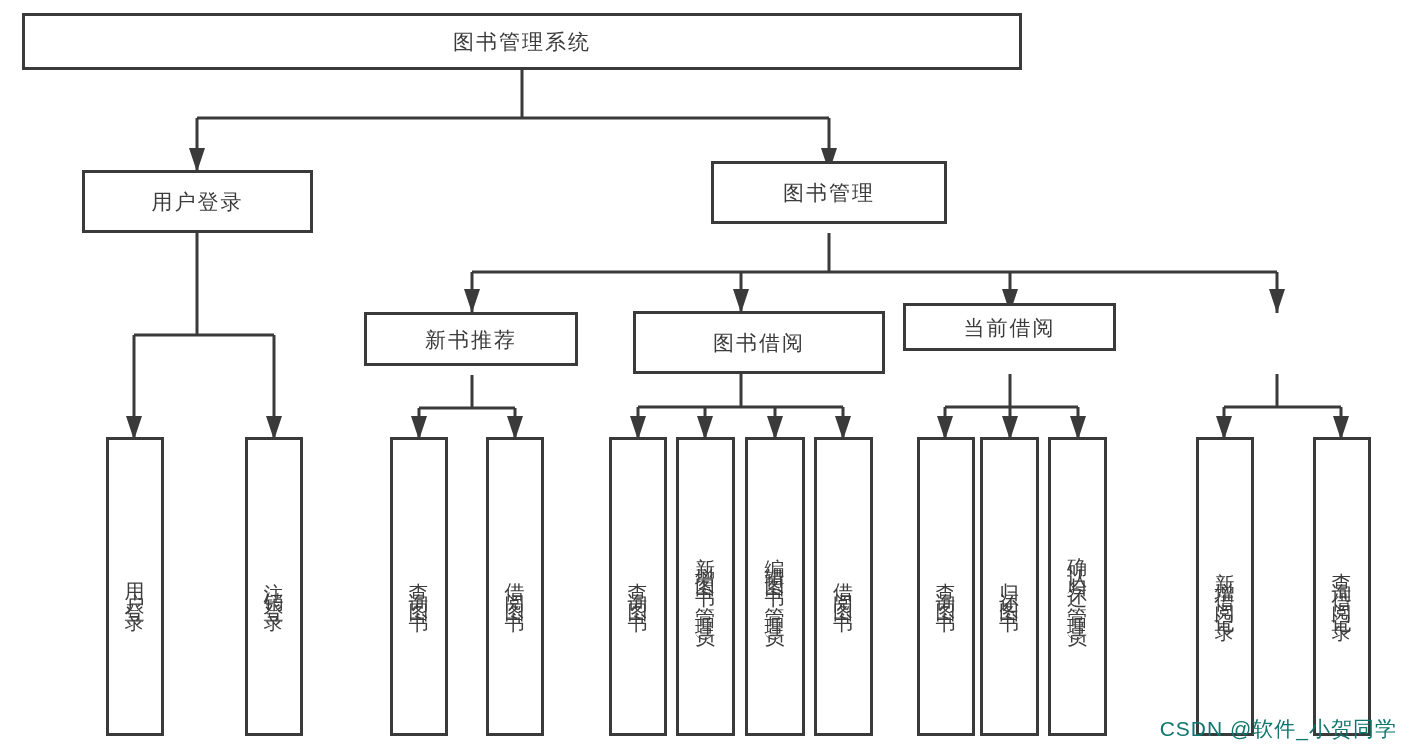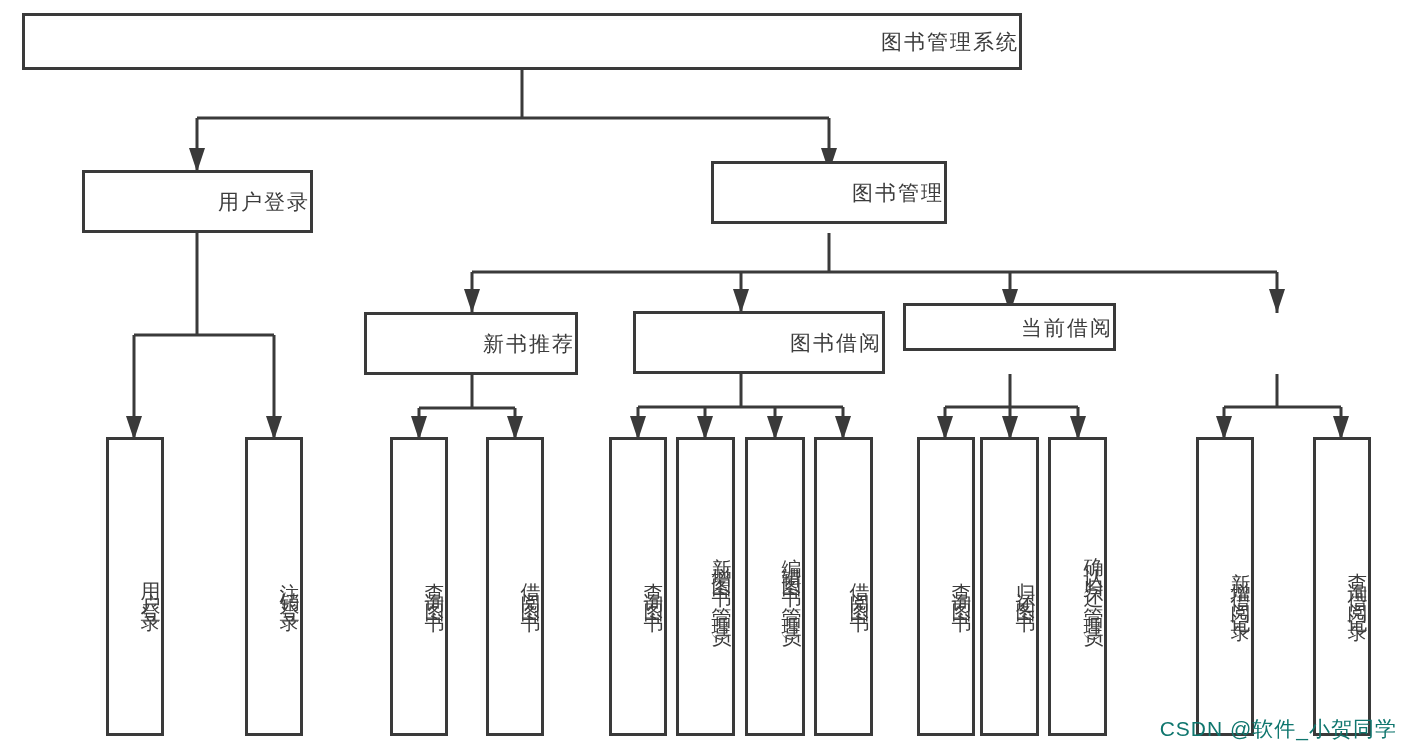--- a/index.html
+++ b/index.html
@@ -23,21 +23,21 @@
     height: 747px;
     pointer-events: none;
   }
   .node {
     position: absolute;
     box-sizing: border-box;
     background: #ffffff;
     border: 3px solid #3a3a3a;
     display: flex;
     align-items: center;
-    justify-content: flex-end;
+    justify-content: center;
     color: #3c3c3c;
     font-size: 21px;
     letter-spacing: 2px;
     line-height: 1;
     white-space: nowrap;
   }
   .node.leaf span {
     writing-mode: vertical-rl;
     text-orientation: mixed;
     font-size: 20px;
@@ -97,21 +97,21 @@
     <span>图书管理系统</span>
   </div>
 
   <div class="node" style="left:82px; top:170px; width:231px; height:63px">
     <span>用户登录</span>
   </div>
   <div class="node" style="left:711px; top:161px; width:236px; height:63px">
     <span>图书管理</span>
   </div>
 
-  <div class="node" style="left:364px; top:312px; width:214px; height:63px">
+  <div class="node" style="left:364px; top:312px; width:214px; height:54px">
     <span>新书推荐</span>
   </div>
   <div class="node" style="left:633px; top:311px; width:252px; height:63px">
     <span>图书借阅</span>
   </div>
   <div class="node" style="left:903px; top:303px; width:213px; height:48px">
     <span>当前借阅</span>
   </div>
 
   <div class="node leaf" style="left:106px; top:437px; width:58px; height:299px">

